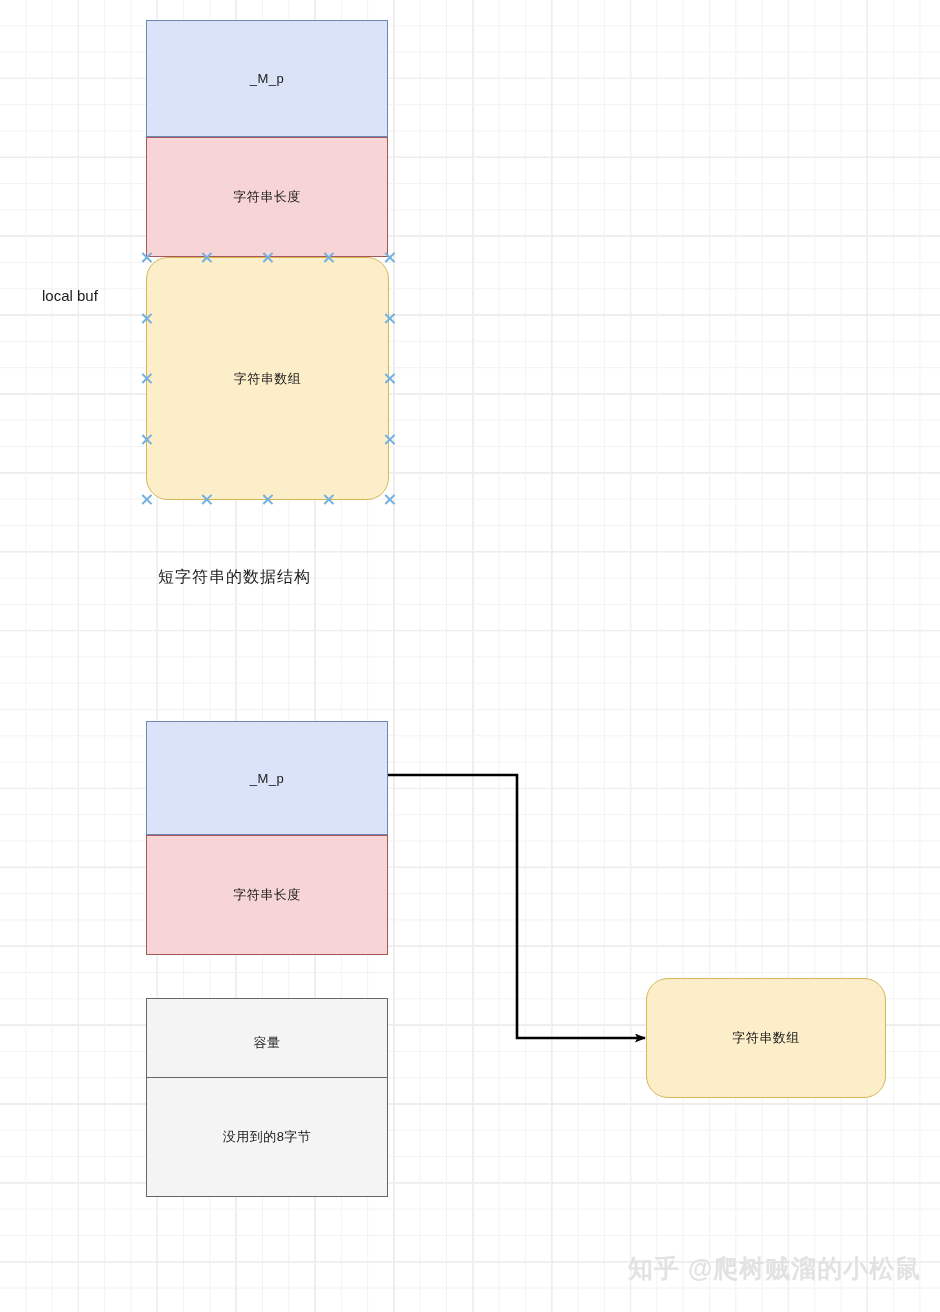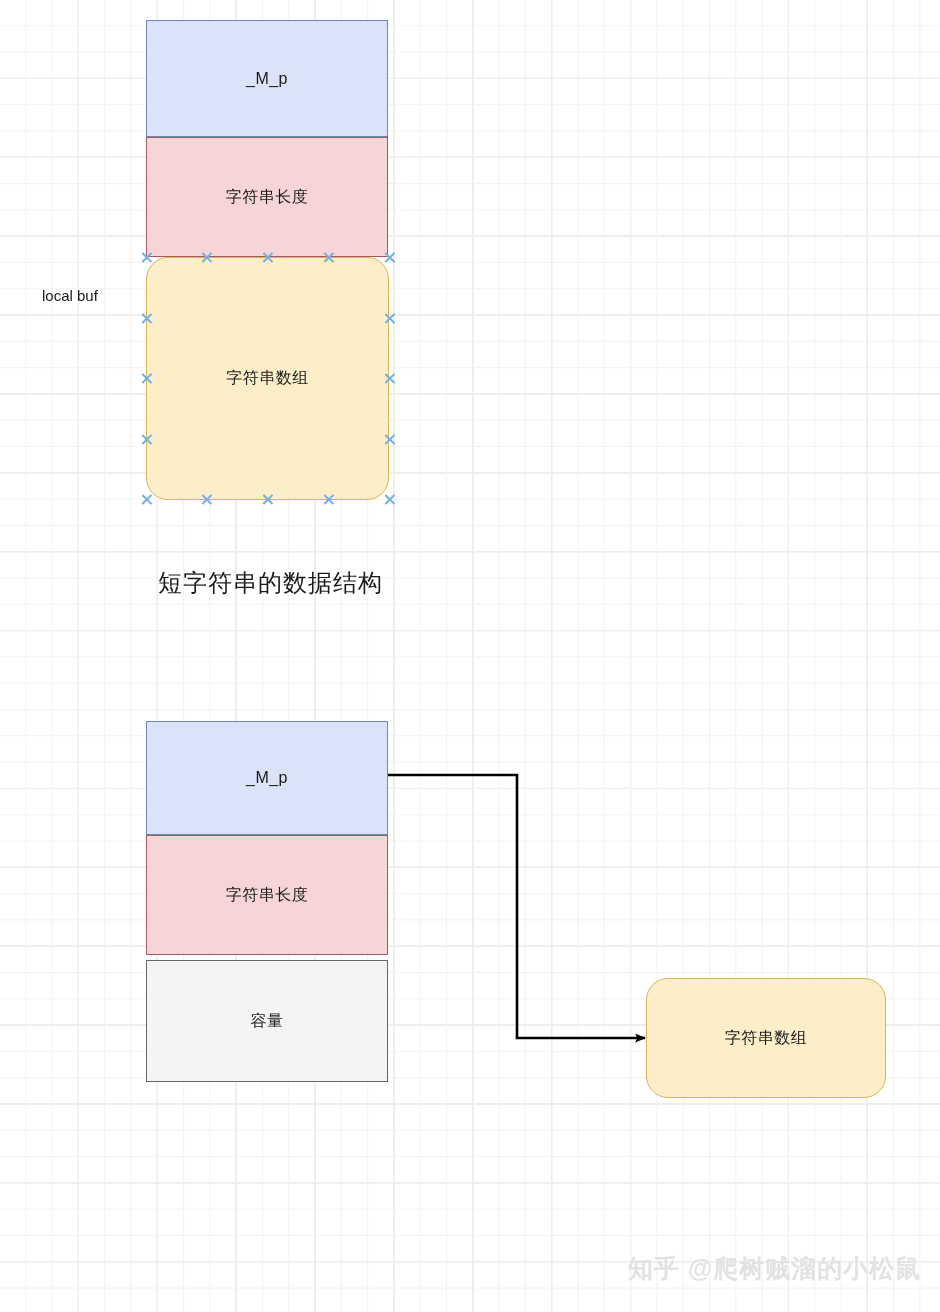--- a/index.html
+++ b/index.html
@@ -26,21 +26,21 @@
     overflow: hidden;
     font-family: "Liberation Sans", "DejaVu Sans", sans-serif;
   }
 
   .box {
     position: absolute;
     box-sizing: border-box;
     display: flex;
     align-items: center;
     justify-content: center;
-    font-size: 16px;
+    font-size: 13px;
     color: #1a1a1a;
     letter-spacing: 0.5px;
     white-space: nowrap;
   }
 
   .box-blue {
     background: #dae3f7;
     border: 1.6px solid #6f87b3;
   }
   .box-pink {
@@ -60,21 +60,21 @@
 
   .plain-label {
     position: absolute;
     font-size: 15px;
     color: #1a1a1a;
     white-space: nowrap;
   }
 
   .caption {
     position: absolute;
-    font-size: 24px;
+    font-size: 16px;
     color: #1a1a1a;
     white-space: nowrap;
     letter-spacing: 1px;
   }
 
   .handle {
     position: absolute;
     width: 13px;
     height: 13px;
     pointer-events: none;
@@ -154,24 +154,27 @@
   <div class="caption" style="left:158px; top:567px;">短字符串的数据结构</div>
 
   <div class="box box-blue" style="left:146px; top:721px; width:242px; height:114px;">
     <span>_M_p</span>
   </div>
 
   <div class="box box-pink" style="left:146px; top:835px; width:242px; height:120px;">
     <span>字符串长度</span>
   </div>
 
-  <div class="box box-gray" style="left:146px; top:960px; width:242px; height:122px;">
+  <div class="box box-gray" style="left:146px; top:998px; width:242px; height:90px;">
     <span>容量</span>
   </div>
 
+  <div class="box box-gray" style="left:146px; top:1077px; width:242px; height:120px;">
+    <span>没用到的8字节</span>
+  </div>
 
   <div class="box box-yellow" style="left:646px; top:978px; width:240px; height:120px;">
     <span>字符串数组</span>
   </div>
 
   <svg class="conn" viewBox="0 0 940 1312" width="940" height="1312">
     <defs>
       <marker id="arrowHead" markerWidth="11" markerHeight="9" refX="10" refY="4.5" orient="auto" markerUnits="userSpaceOnUse">
         <path d="M 0 0 L 11 4.5 L 0 9 L 2.4 4.5 Z" fill="#000000"></path>
       </marker>

